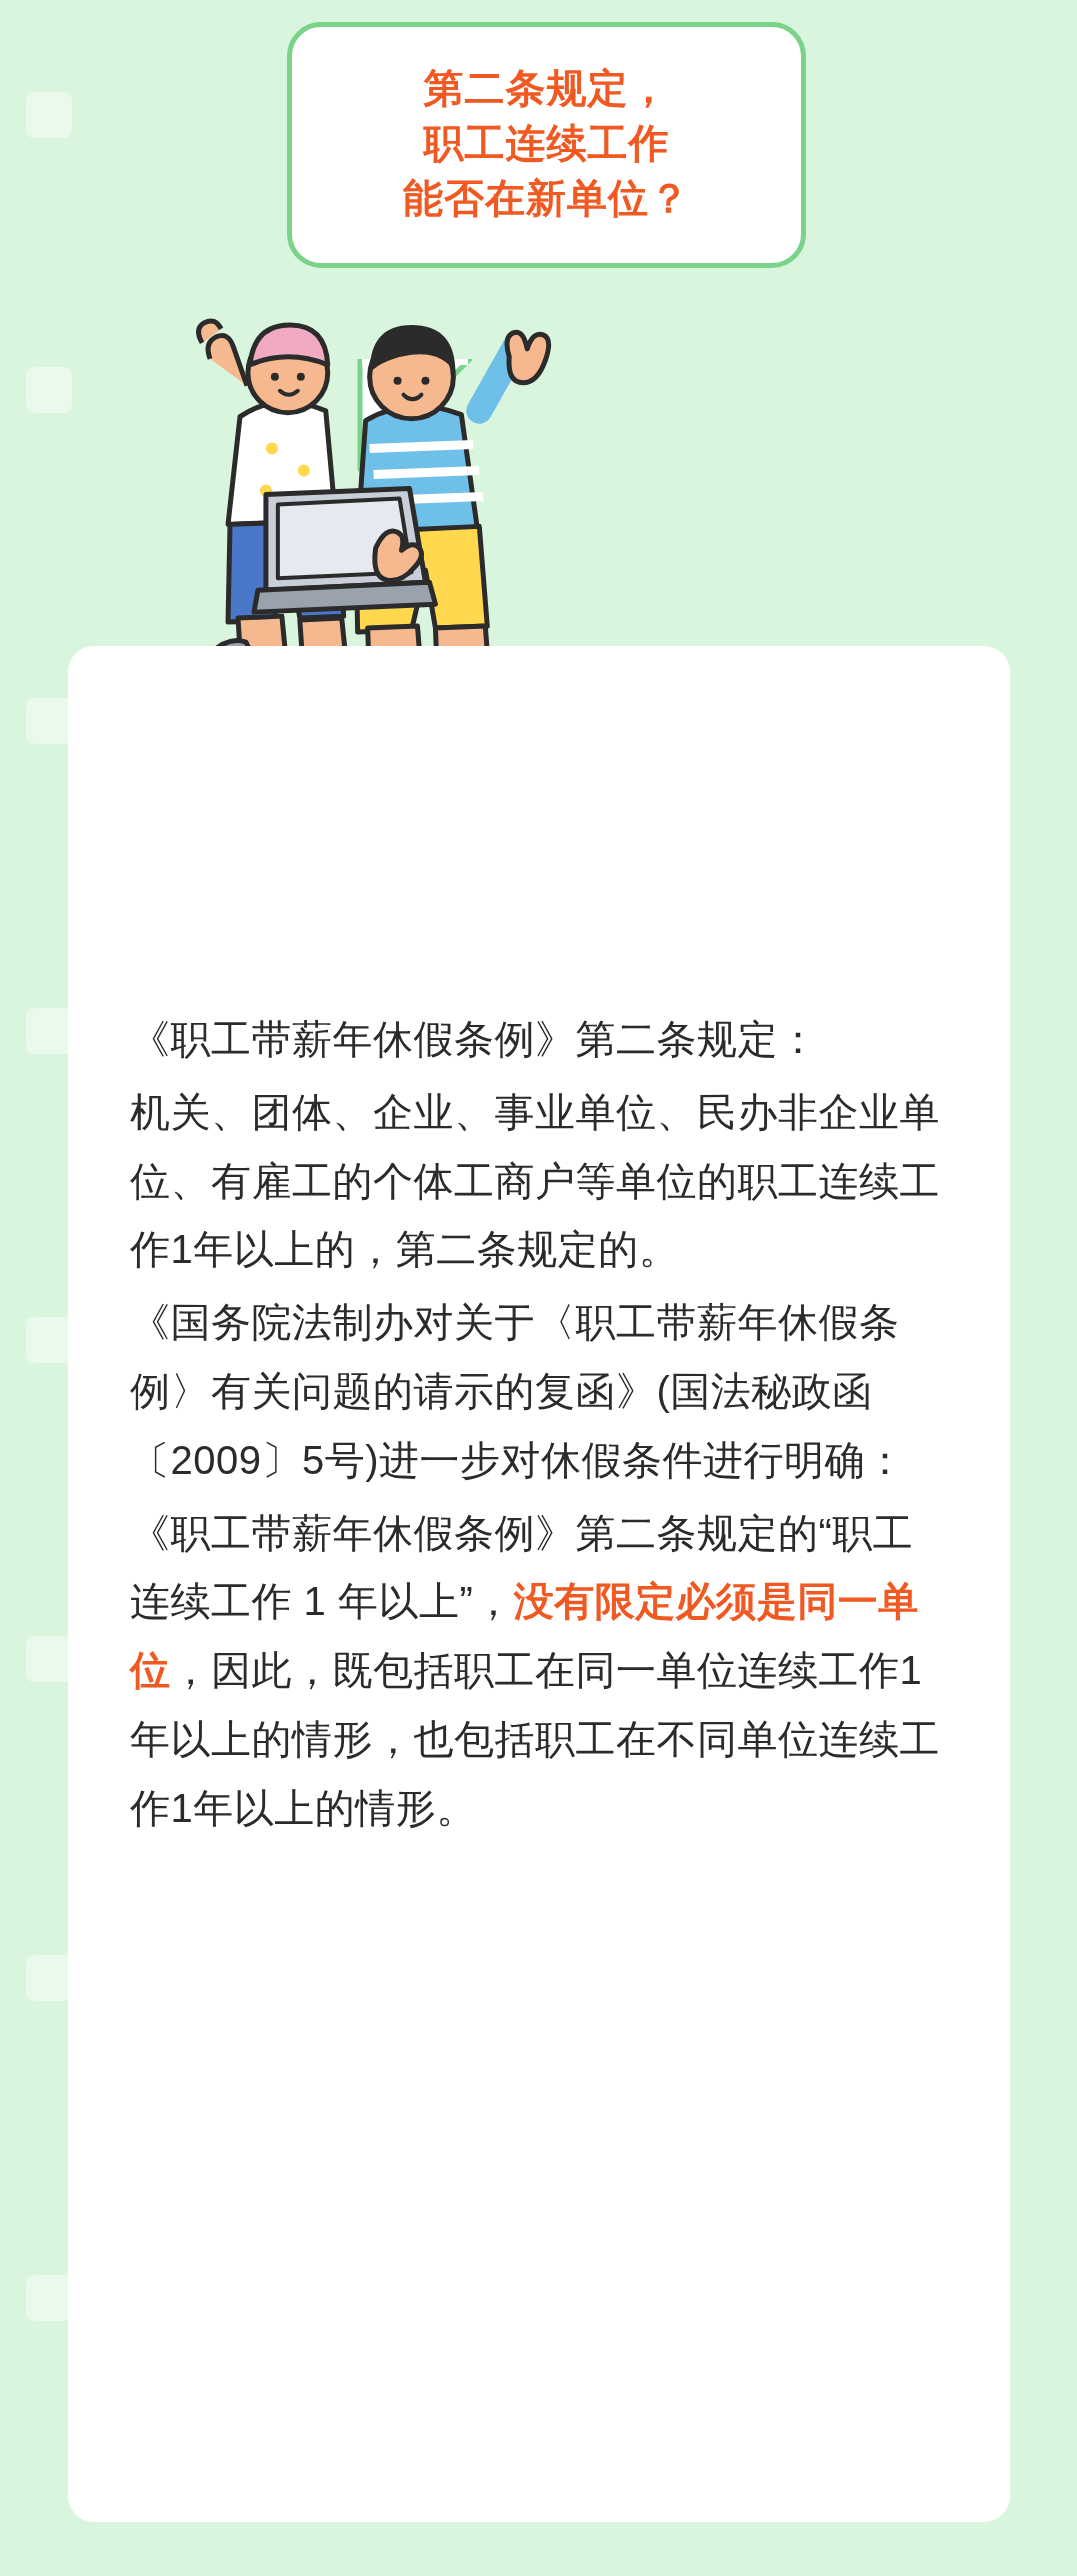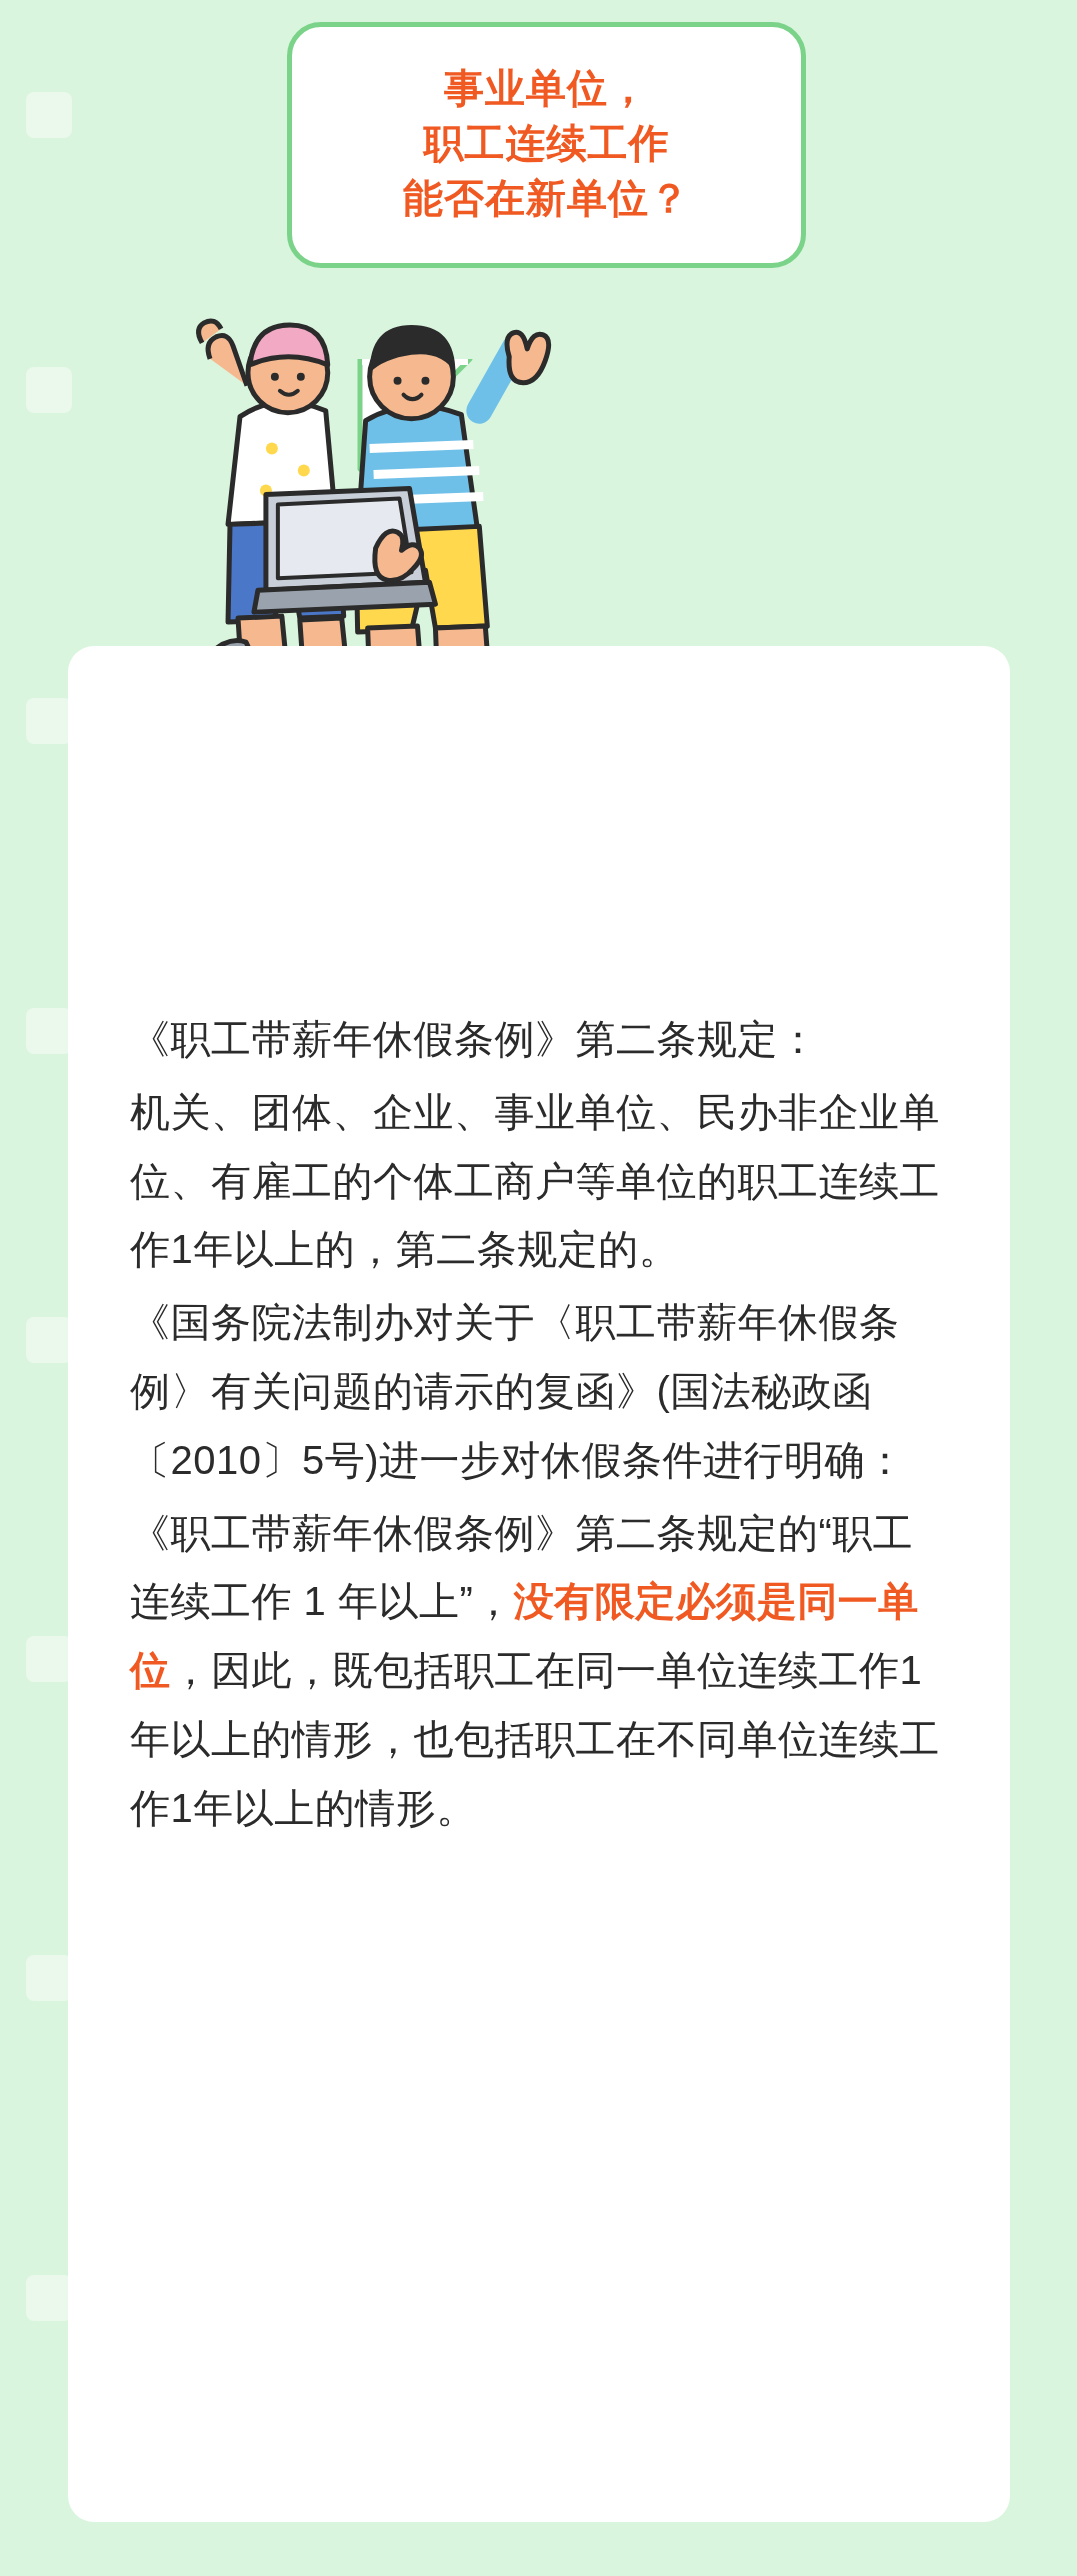--- a/index.html
+++ b/index.html
@@ -110,21 +110,21 @@
   <div class="watermark" style="left:26px; top:367px;"></div>
   <div class="watermark" style="left:26px; top:698px;"></div>
   <div class="watermark" style="left:26px; top:1008px;"></div>
   <div class="watermark" style="left:26px; top:1317px;"></div>
   <div class="watermark" style="left:26px; top:1636px;"></div>
   <div class="watermark" style="left:26px; top:1955px;"></div>
   <div class="watermark" style="left:26px; top:2275px;"></div>
 
   <div class="bubble-wrap">
     <div class="bubble">
-      <div class="bubble-line">事业单位，</div>
+      <div class="bubble-line">第二条规定，</div>
       <div class="bubble-line">职工连续工作</div>
       <div class="bubble-line">能否在新单位？</div>
       <div class="bubble-tail">
         <svg width="180" height="120" viewBox="0 0 180 120">
           <path d="M10 0 L120 0 L10 110 Z" fill="#ffffff" stroke="#7ad389" stroke-width="5" stroke-linejoin="round"></path>
           <rect x="12" y="-12" width="106" height="18" fill="#ffffff"></rect>
         </svg>
       </div>
     </div>
   </div>
@@ -182,19 +182,19 @@
       <path d="M78 292 l172 -8 l6 22 l-182 8 z" fill="#9aa3ad" stroke="#2b2b2b" stroke-width="5" stroke-linejoin="round"></path>
 
       <path d="M196 250 q10 -22 22 -16 q8 4 4 18 q12 -10 18 -2 q6 8 -6 20 q-12 14 -26 12 q-16 -2 -12 -32 z" fill="#f6b98f" stroke="#2b2b2b" stroke-width="5" stroke-linejoin="round"></path>
     </svg>
   </div>
 
   <div class="card">
     <div class="body-text">
       <p>《职工带薪年休假条例》第二条规定：</p>
       <p>机关、团体、企业、事业单位、民办非企业单位、有雇工的个体工商户等单位的职工连续工作1年以上的，第二条规定的。</p>
-      <p>《国务院法制办对关于〈职工带薪年休假条例〉有关问题的请示的复函》(国法秘政函〔2010〕5号)进一步对休假条件进行明确：</p>
+      <p>《国务院法制办对关于〈职工带薪年休假条例〉有关问题的请示的复函》(国法秘政函〔2009〕5号)进一步对休假条件进行明确：</p>
       <p><span>《职工带薪年休假条例》第二条规定的“职工连续工作 1 年以上”，</span><span class="hl">没有限定必须是同一单位</span><span>，因此，既包括职工在同一单位连续工作1年以上的情形，也包括职工在不同单位连续工作1年以上的情形。</span></p>
     </div>
   </div>
 
 </div>
 
 
 </body></html>

